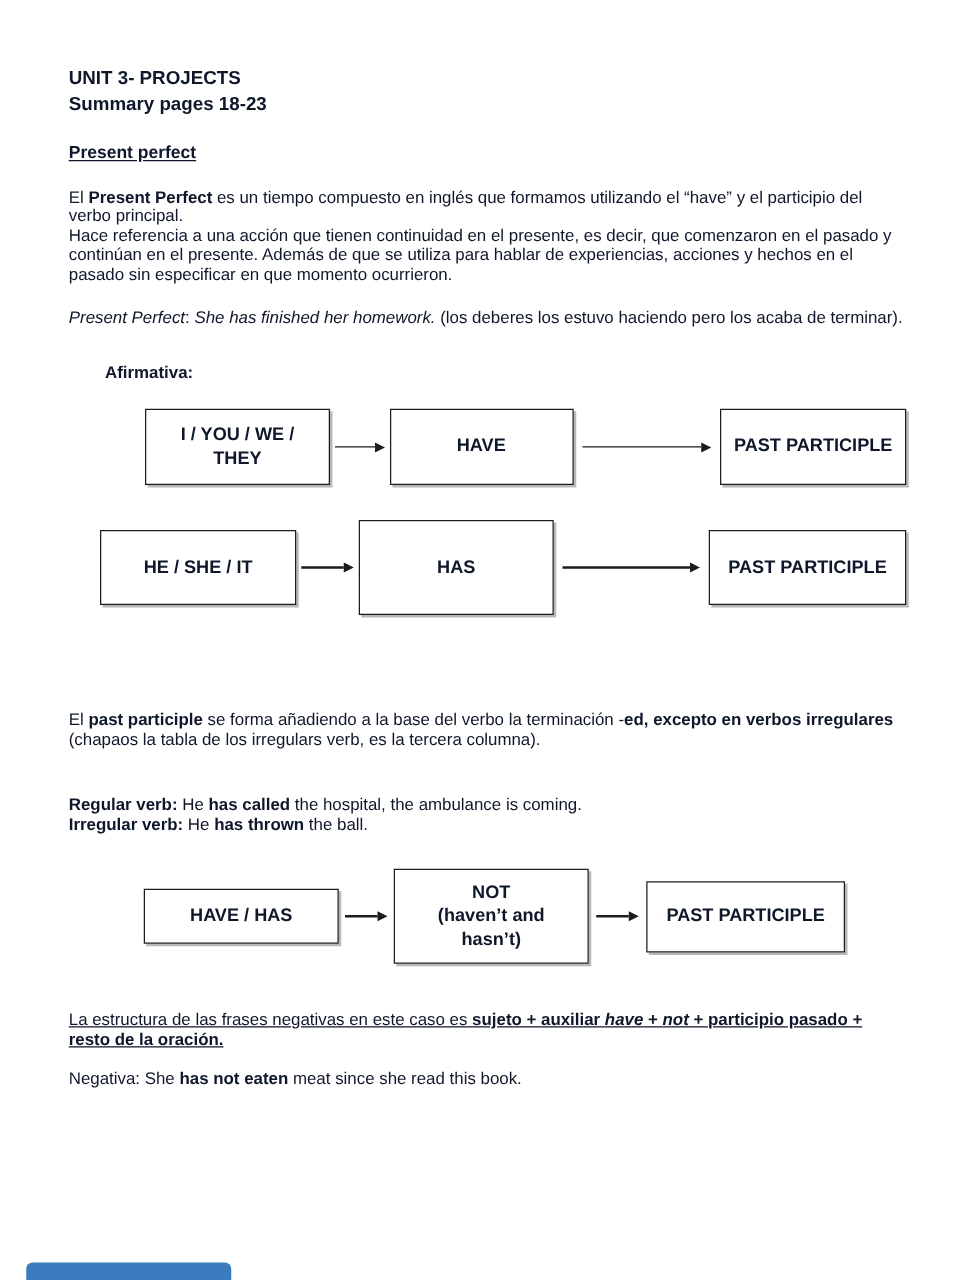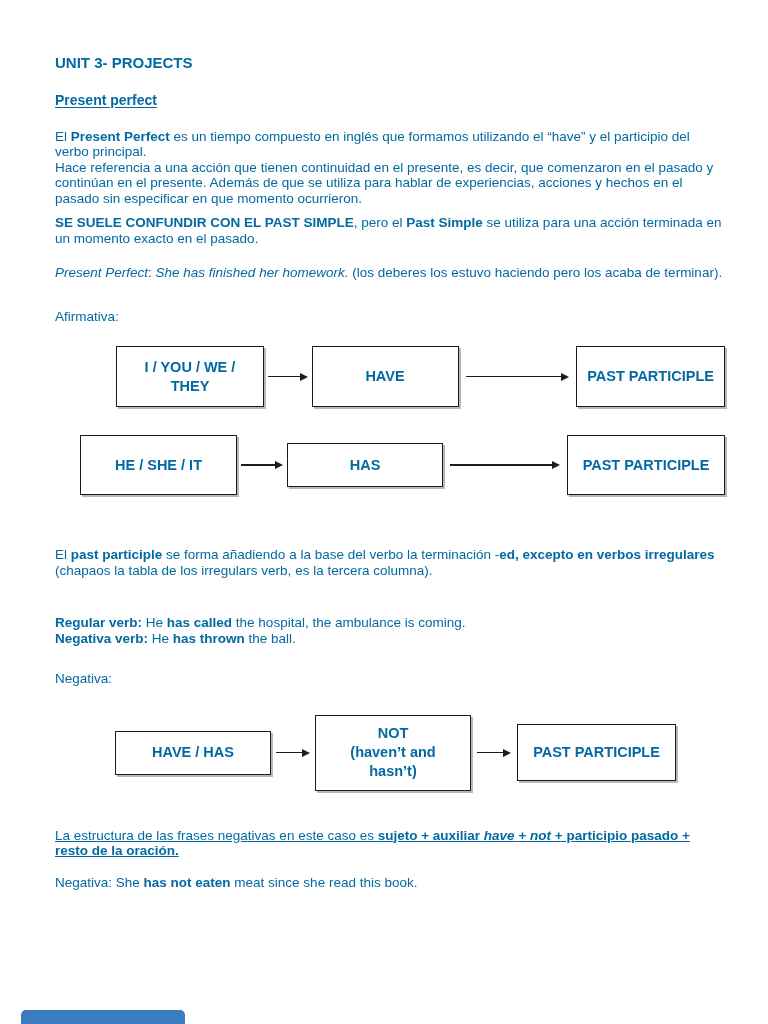--- a/index.html
+++ b/index.html
@@ -4,39 +4,39 @@
 <style>
   html,body{margin:0;padding:0;background:#ffffff;}
   .page{
     position:relative;
     width:768px;height:1024px;
     background:#ffffff;
     box-sizing:border-box;
     padding:52px 43px 0 55px;
     overflow:hidden;
     font-family:"Liberation Sans","DejaVu Sans",sans-serif;
-    color:#0369a1;
+    color:#0f172a;
     font-size:13.5px;
     line-height:15.5px;
   }
   .doc-title{font-size:15px;font-weight:bold;line-height:21px;}
   .section-heading{
     margin-top:20px;
     font-size:14px;font-weight:bold;
     text-decoration:underline;
     text-underline-offset:2px;
   }
   p{margin:0;}
   .p-intro-a{margin-top:20px;}
   .p-intro-b{margin-top:0;}
   .p-confusion{margin-top:9px;}
   .p-past-simple{margin-top:14px;}
   .p-present-perfect{margin-top:19px;}
-  .form-label{margin-top:28px;font-weight:normal;}
-  .p-participle-rule{margin-top:52px;}
+  .form-label{margin-top:28px;font-weight:bold;margin-left:29px;}
+  .p-participle-rule{margin-top:76px;}
   .p-regular{margin-top:37px;}
   .p-irregular{margin-top:0;}
   .neg-label{margin-top:25px;}
   .p-neg-structure{margin-top:37px;text-decoration:underline;}
   .p-neg-example{margin-top:16px;}
 
   
   .diagram-row{
     display:flex;align-items:center;
     margin-left:25px;
@@ -52,21 +52,21 @@
     display:flex;flex-direction:column;
     align-items:center;justify-content:center;
     text-align:center;
     font-weight:bold;font-size:14.5px;line-height:19px;
   }
   .b-subject1{width:157px;height:61px;}
   .b-subject1 .inner{width:122px;}
   .b-aux1{width:156px;height:61px;}
   .b-part1{width:158px;height:61px;}
   .b-subject2{width:157px;height:60px;text-align:right;}
-  .b-aux2{width:156px;height:44px;}
+  .b-aux2{width:156px;height:76px;}
   .b-part2{width:158px;height:60px;}
   .b-neg-aux{width:156px;height:44px;}
   .b-neg-not{width:156px;height:76px;}
   .b-neg-part{width:159px;height:57px;}
 
   .arrow{display:flex;align-items:center;box-sizing:border-box;}
   .arrow .shaft{flex:1;height:1.5px;background:#1c1c1c;}
   .arrow .head{
     width:0;height:0;
     border-left:8px solid #1c1c1c;
@@ -85,27 +85,27 @@
     width:164px;height:14px;
     border-radius:5px 5px 0 0;
   }
 </style>
 </head>
 <body>
 
 <div class="page">
 
   <div class="doc-title">UNIT 3- PROJECTS</div>
+  <div class="doc-title">Summary pages 18-23</div>
 
   <div class="section-heading">Present perfect</div>
 
   <p class="p-intro-a"><span>El </span><b>Present Perfect</b><span> es un tiempo compuesto en inglés que formamos utilizando el “have” y el participio del verbo principal.</span></p>
   <p class="p-intro-b"><span>Hace referencia a una acción que tienen continuidad en el presente, es decir, que comenzaron en el pasado y continúan en el presente. Además de que se utiliza para hablar de experiencias, acciones y hechos en el pasado sin especificar en que momento ocurrieron.</span></p>
 
-  <p class="p-confusion"><b>SE SUELE CONFUNDIR CON EL PAST SIMPLE</b><span>, pero el </span><b>Past Simple</b><span> se utiliza para una acción terminada en un momento exacto en el pasado.</span></p>
 
 
   <p class="p-present-perfect"><i>Present Perfect</i><span>: </span><i>She has finished her homework.</i><span> (los deberes los estuvo haciendo pero los acaba de terminar).</span></p>
 
   <div class="form-label">Afirmativa:</div>
 
   <div class="diagram-row first">
     <div class="dbox b-subject1">
         <div class="inner">I / YOU / WE / THEY</div>
       </div>
@@ -141,23 +141,22 @@
         <div class="head"></div>
       </div>
     <div class="dbox b-part2">
         <div>PAST PARTICIPLE</div>
       </div>
   </div>
 
   <p class="p-participle-rule"><span>El </span><b>past participle</b><span> se forma añadiendo a la base del verbo la terminación -</span><b>ed, excepto en verbos irregulares</b><span> (chapaos la tabla de los irregulars verb, es la tercera columna).</span></p>
 
   <p class="p-regular"><b>Regular verb:</b><span> He </span><b>has called</b><span> the hospital, the ambulance is coming.</span></p>
-  <p class="p-irregular"><b>Negativa verb:</b><span> He </span><b>has thrown</b><span> the ball.</span></p>
+  <p class="p-irregular"><b>Irregular verb:</b><span> He </span><b>has thrown</b><span> the ball.</span></p>
 
-  <div class="form-label neg-label">Negativa:</div>
 
   <div class="diagram-row negative">
     <div class="dbox b-neg-aux">
         <div>HAVE / HAS</div>
       </div>
     <div class="arrow gap-neg1">
         <div class="shaft"></div>
         <div class="head"></div>
       </div>
     <div class="dbox b-neg-not">

